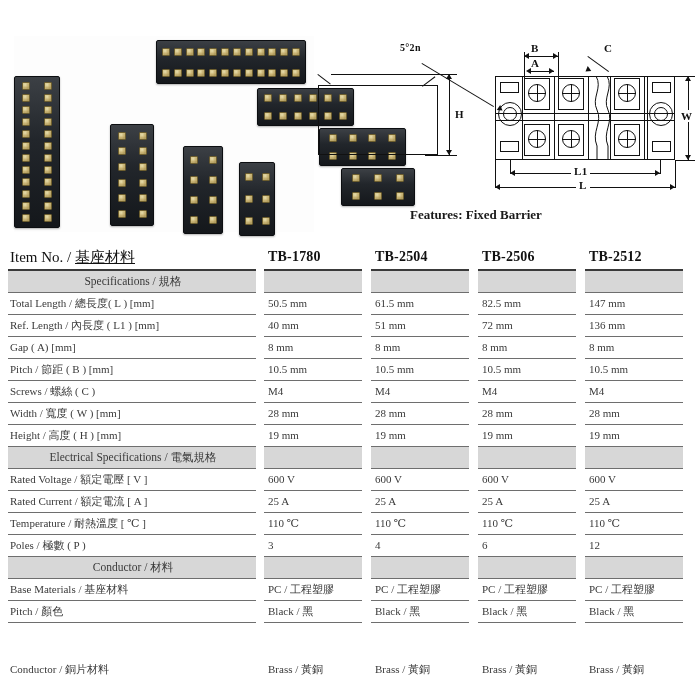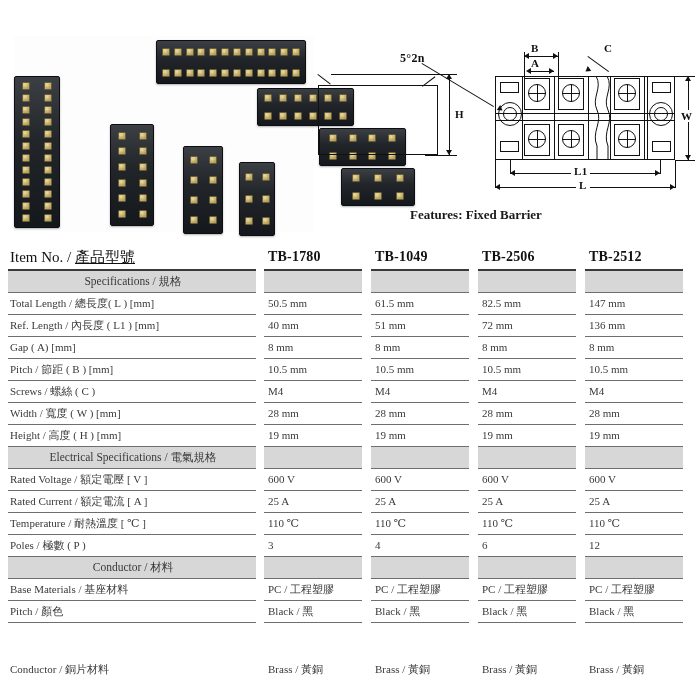--- a/index.html
+++ b/index.html
@@ -392,21 +392,21 @@
     <div class="ln v" style="left:236px; top:46px; height:84px;"></div>
     <div class="ln v" style="left:270px; top:46px; height:84px;"></div>
     <div class="ln v" style="left:292px; top:46px; height:84px;"></div>
     <div class="ln v" style="left:326px; top:46px; height:84px;"></div>
 
     <svg style="position:absolute; left:272px; top:46px; width:24px; height:84px;">
       <path d="M6 0 C 13 12, 1 22, 7 34 C 13 46, 1 56, 7 70 L 7 84" stroke="#111" stroke-width="1" fill="none"></path>
       <path d="M17 0 C 24 12, 12 22, 18 34 C 24 46, 12 56, 18 70 L 18 84" stroke="#111" stroke-width="1" fill="none"></path>
     </svg>
 
-    <div class="dwg-label" style="left:82px; top:21px; font-size:12px;">5°2n</div>
+    <div class="dwg-label" style="left:82px; top:12px; font-size:10px;">5°2n</div>
     <div style="position:absolute;left:104px;top:33px;width:84px;height:1px;background:#111;transform:rotate(31deg);transform-origin:left top;"></div>
     <div class="arrowhead-r" style="left:180px; top:76px; transform:rotate(35deg);"></div>
 
     <div class="dwg-label" style="left:213px; top:12px;">B</div>
     <div class="ln h" style="left:206px; top:26px; width:34px;"></div>
     <div class="arrowhead-l" style="left:206px; top:23px;"></div>
     <div class="arrowhead-r" style="left:235px; top:23px;"></div>
     <div class="ln v" style="left:206px; top:22px; height:26px;"></div>
     <div class="ln v" style="left:240px; top:22px; height:26px;"></div>
 
@@ -448,27 +448,27 @@
   <colgroup>
     <col class="c-label">
       <col class="c-val">
       <col class="c-val">
       <col class="c-val">
       <col class="c-val">
   </colgroup>
   <tbody id="table-body">
       <tr class="hdr">
         <td class="labelcell">
-          <div class="cellinner"><span>Item No. /</span> <span class="hdr-cn">產品型號</span></div>
+          <div class="cellinner"><span>Item No. /</span> <span class="hdr-cn">基座材料</span></div>
         </td>
         <td class="valcell">
           <div class="cellinner">TB-1780</div>
         </td>
         <td class="valcell">
-          <div class="cellinner">TB-1049</div>
+          <div class="cellinner">TB-2504</div>
         </td>
         <td class="valcell">
           <div class="cellinner">TB-2506</div>
         </td>
         <td class="valcell">
           <div class="cellinner">TB-2512</div>
         </td>
       </tr>
       <tr class="section ">
         <td class="labelcell">

